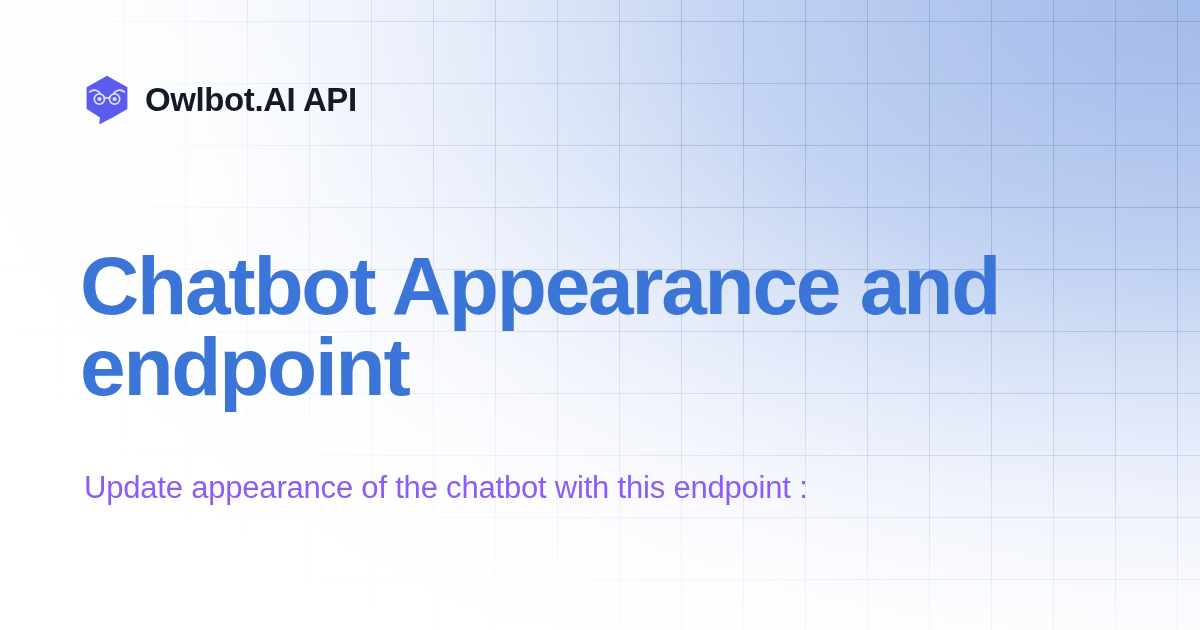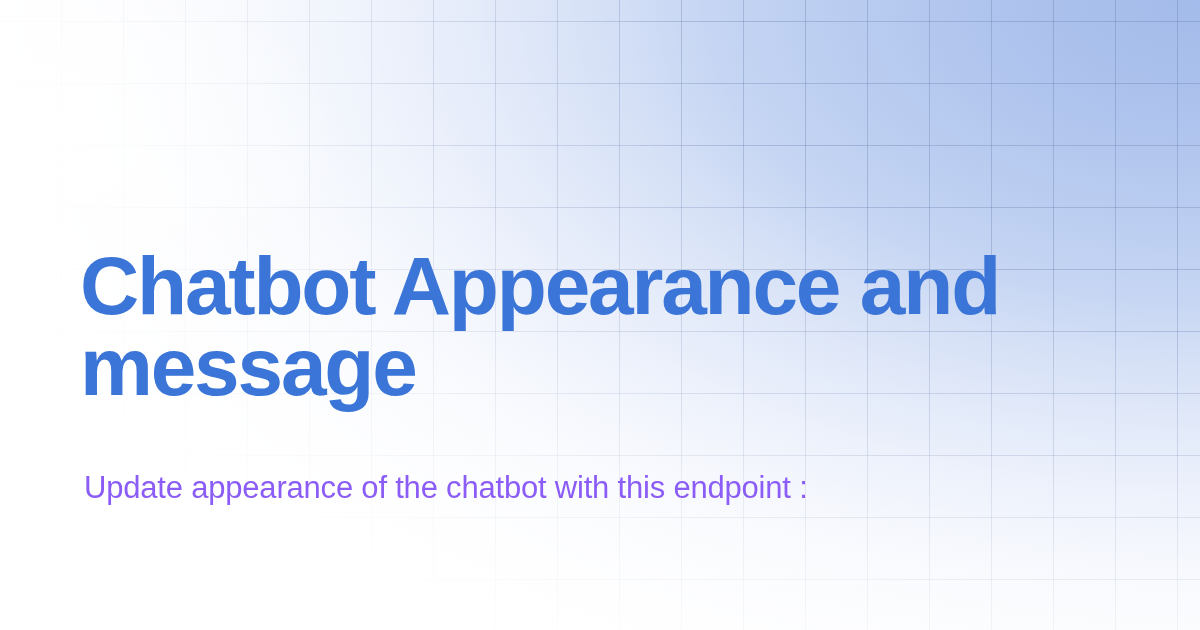--- a/index.html
+++ b/index.html
@@ -113,19 +113,36 @@
 
 <div id="og-card">
 
   <div class="bg-gradient"></div>
   <div class="bg-grid"></div>
   <div class="bg-grid-mask"></div>
   <div class="bg-bloom"></div>
 
   <div class="content">
 
+    <div class="brand">
+      <svg class="brand-mark" viewBox="0 0 46 50">
+        <path d="M23 0.8 L43.4 12.3 V34.1 L28.6 42.6 L15.2 49.6 L16.0 42.6 L2.6 34.1 V12.3 Z" fill="#5b5bef"></path>
+        <g fill="none" stroke="#dfe0fb" stroke-width="1.7">
+          <circle cx="15.4" cy="24.0" r="5.1"></circle>
+          <circle cx="30.6" cy="24.0" r="5.1"></circle>
+          <path d="M5.2 17.3 C8.8 14.0 13.6 14.4 16.6 18.6"></path>
+          <path d="M40.8 17.3 C37.2 14.0 32.4 14.4 29.4 18.6"></path>
+          <path d="M19.6 21.6 C21.4 23.6 24.6 23.6 26.4 21.6"></path>
+        </g>
+        <g fill="#dfe0fb">
+          <circle cx="15.4" cy="24.0" r="2.1"></circle>
+          <circle cx="30.6" cy="24.0" r="2.1"></circle>
+        </g>
+      </svg>
+      <div class="brand-name">Owlbot.AI API</div>
+    </div>
 
-    <h1 class="headline">Chatbot Appearance and message</h1>
+    <h1 class="headline">Chatbot Appearance and endpoint</h1>
 
     <p class="subtitle">Update appearance of the chatbot with this endpoint :</p>
 
   </div>
 </div>
 
 </body></html>

